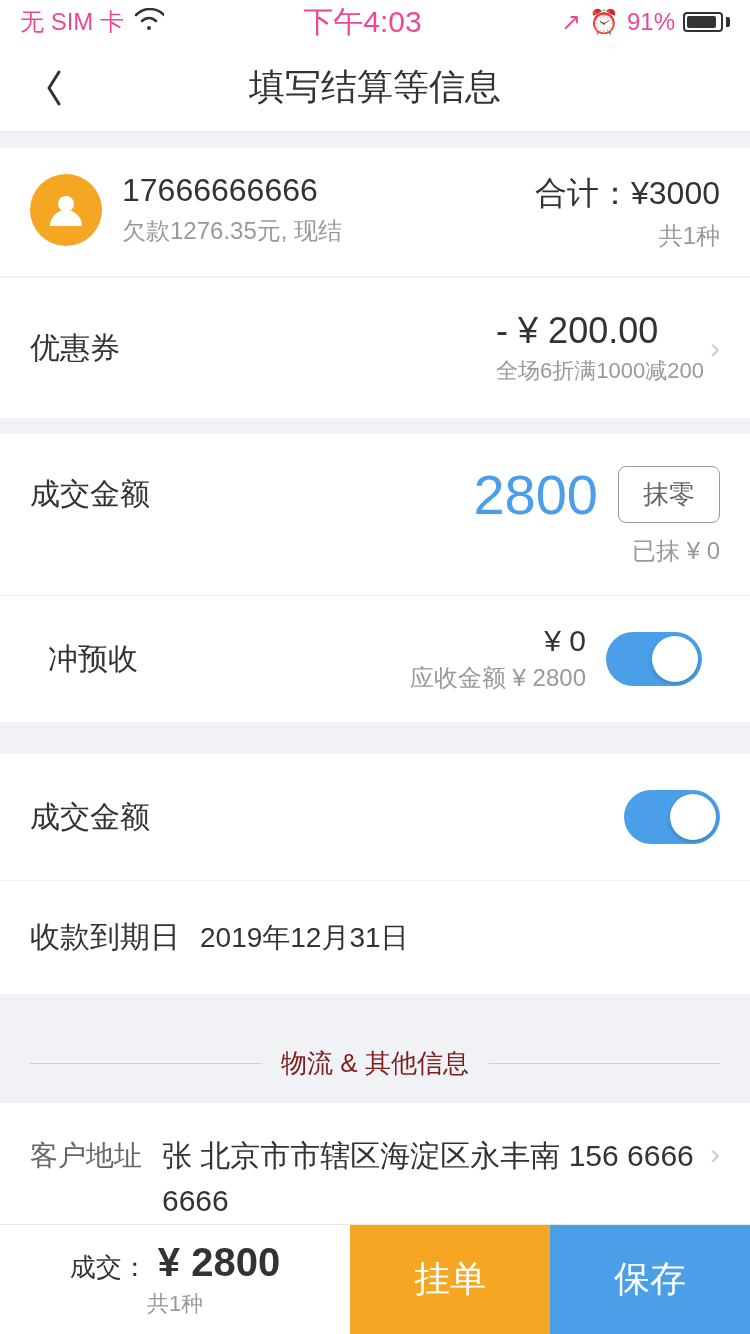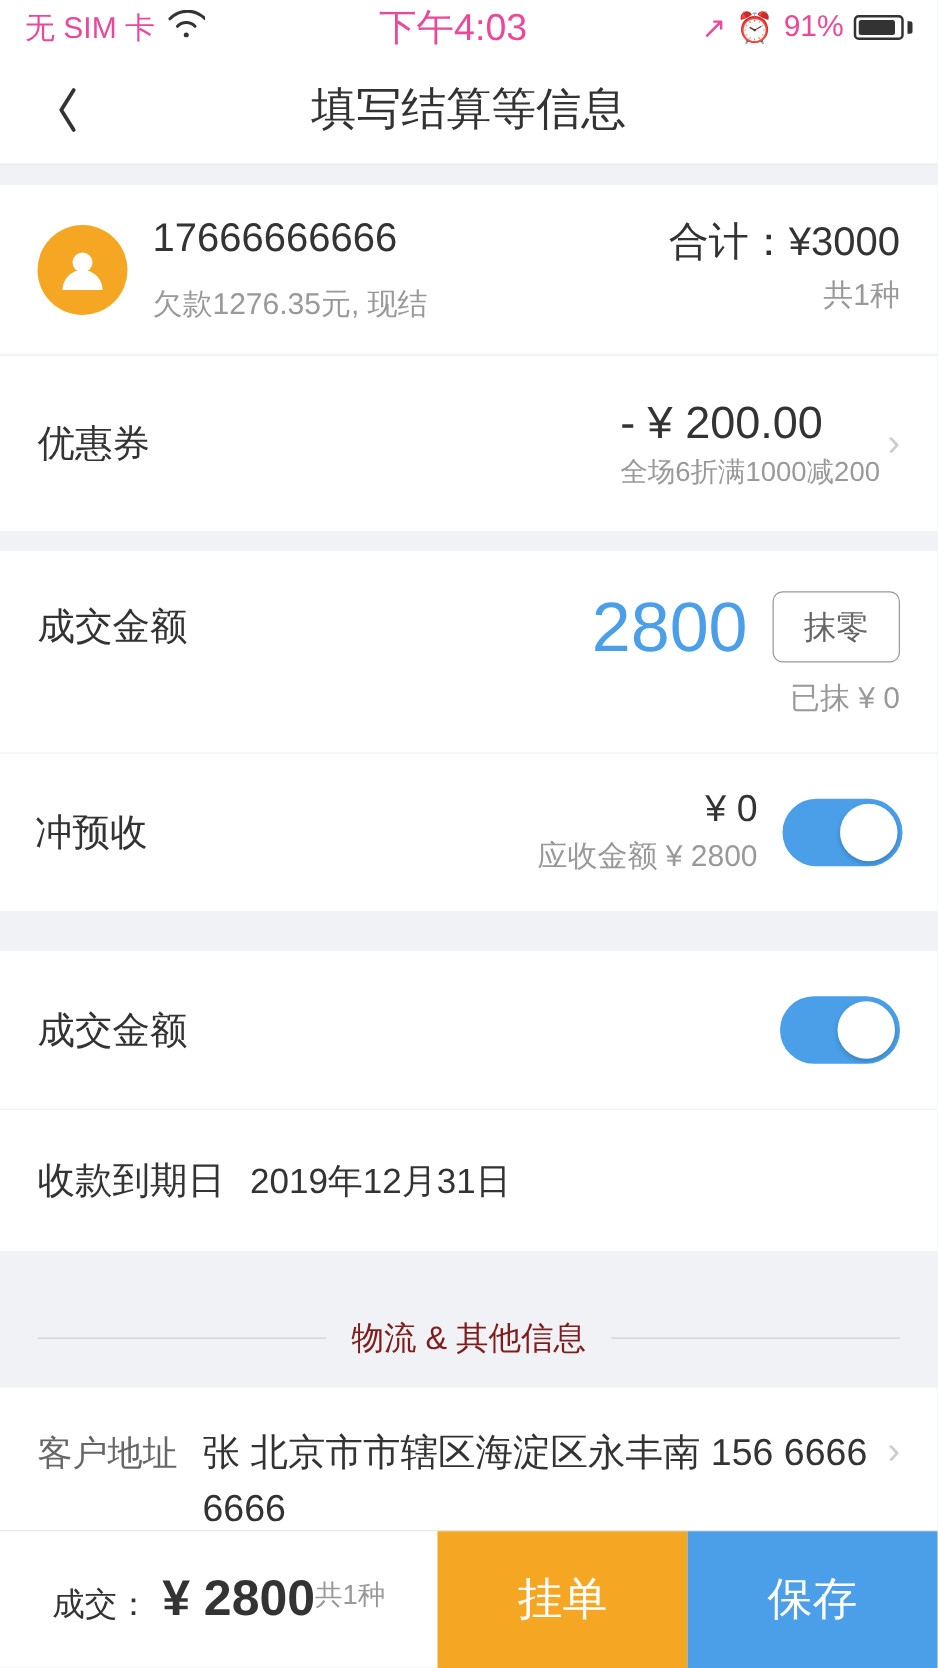--- a/index.html
+++ b/index.html
@@ -65,21 +65,21 @@
       justify-content: space-between;
     }
     .customer-left { display: flex; align-items: center; gap: 20px; }
     .avatar {
       width: 72px; height: 72px; border-radius: 50%;
       background: #f5a623;
       display: flex; align-items: center; justify-content: center;
       flex-shrink: 0;
     }
     .avatar svg { width: 40px; height: 40px; fill: #fff; }
-    .customer-info { display: flex; flex-direction: column; gap: 18px; }
+    .customer-info { display: flex; flex-direction: column; gap: 6px; }
     .customer-phone { font-size: 32px; font-weight: 500; color: #333; }
     .customer-sub { font-size: 24px; color: #999; }
     .customer-right { text-align: right; }
     .total-amount { font-size: 32px; font-weight: 500; color: #333; }
     .total-count { font-size: 24px; color: #999; margin-top: 4px; }
 
     
     .coupon-row {
       background: #fff;
       margin-top: 2px;
@@ -120,21 +120,21 @@
       cursor: pointer;
       background: #fff;
     }
     .deal-sub { font-size: 24px; color: #999; text-align: right; }
 
     
     .prepay-row {
       display: flex;
       align-items: center;
       justify-content: space-between;
-      padding: 28px 28px;
+      padding: 28px 48px;
       background: #fff;
       border-top: 1px solid #f0f2f5;
     }
     .prepay-label { font-size: 30px; color: #333; }
     .prepay-right { display: flex; align-items: center; gap: 20px; }
     .prepay-amount-block { text-align: right; }
     .prepay-amount { font-size: 30px; color: #333; }
     .prepay-sub { font-size: 24px; color: #999; margin-top: 4px; }
 
     
@@ -213,22 +213,23 @@
       height: 110px;
       background: #fff;
       display: flex;
       align-items: center;
       border-top: 1px solid #e8e8e8;
     }
     .bottom-summary {
       flex: 1;
       padding: 0 30px;
       display: flex;
-      flex-direction: row;
+      flex-direction: column;
       justify-content: center;
+      align-items: center;
     }
     .bottom-deal-row { display: flex; align-items: baseline; gap: 10px; }
     .bottom-deal-label { font-size: 26px; color: #333; }
     .bottom-deal-amount { font-size: 40px; font-weight: 600; color: #333; }
     .bottom-count { font-size: 22px; color: #999; margin-top: 4px; }
     .btn-hang {
       width: 200px; height: 110px;
       background: #f5a623;
       display: flex; align-items: center; justify-content: center;
       font-size: 36px; color: #fff; font-weight: 500;

